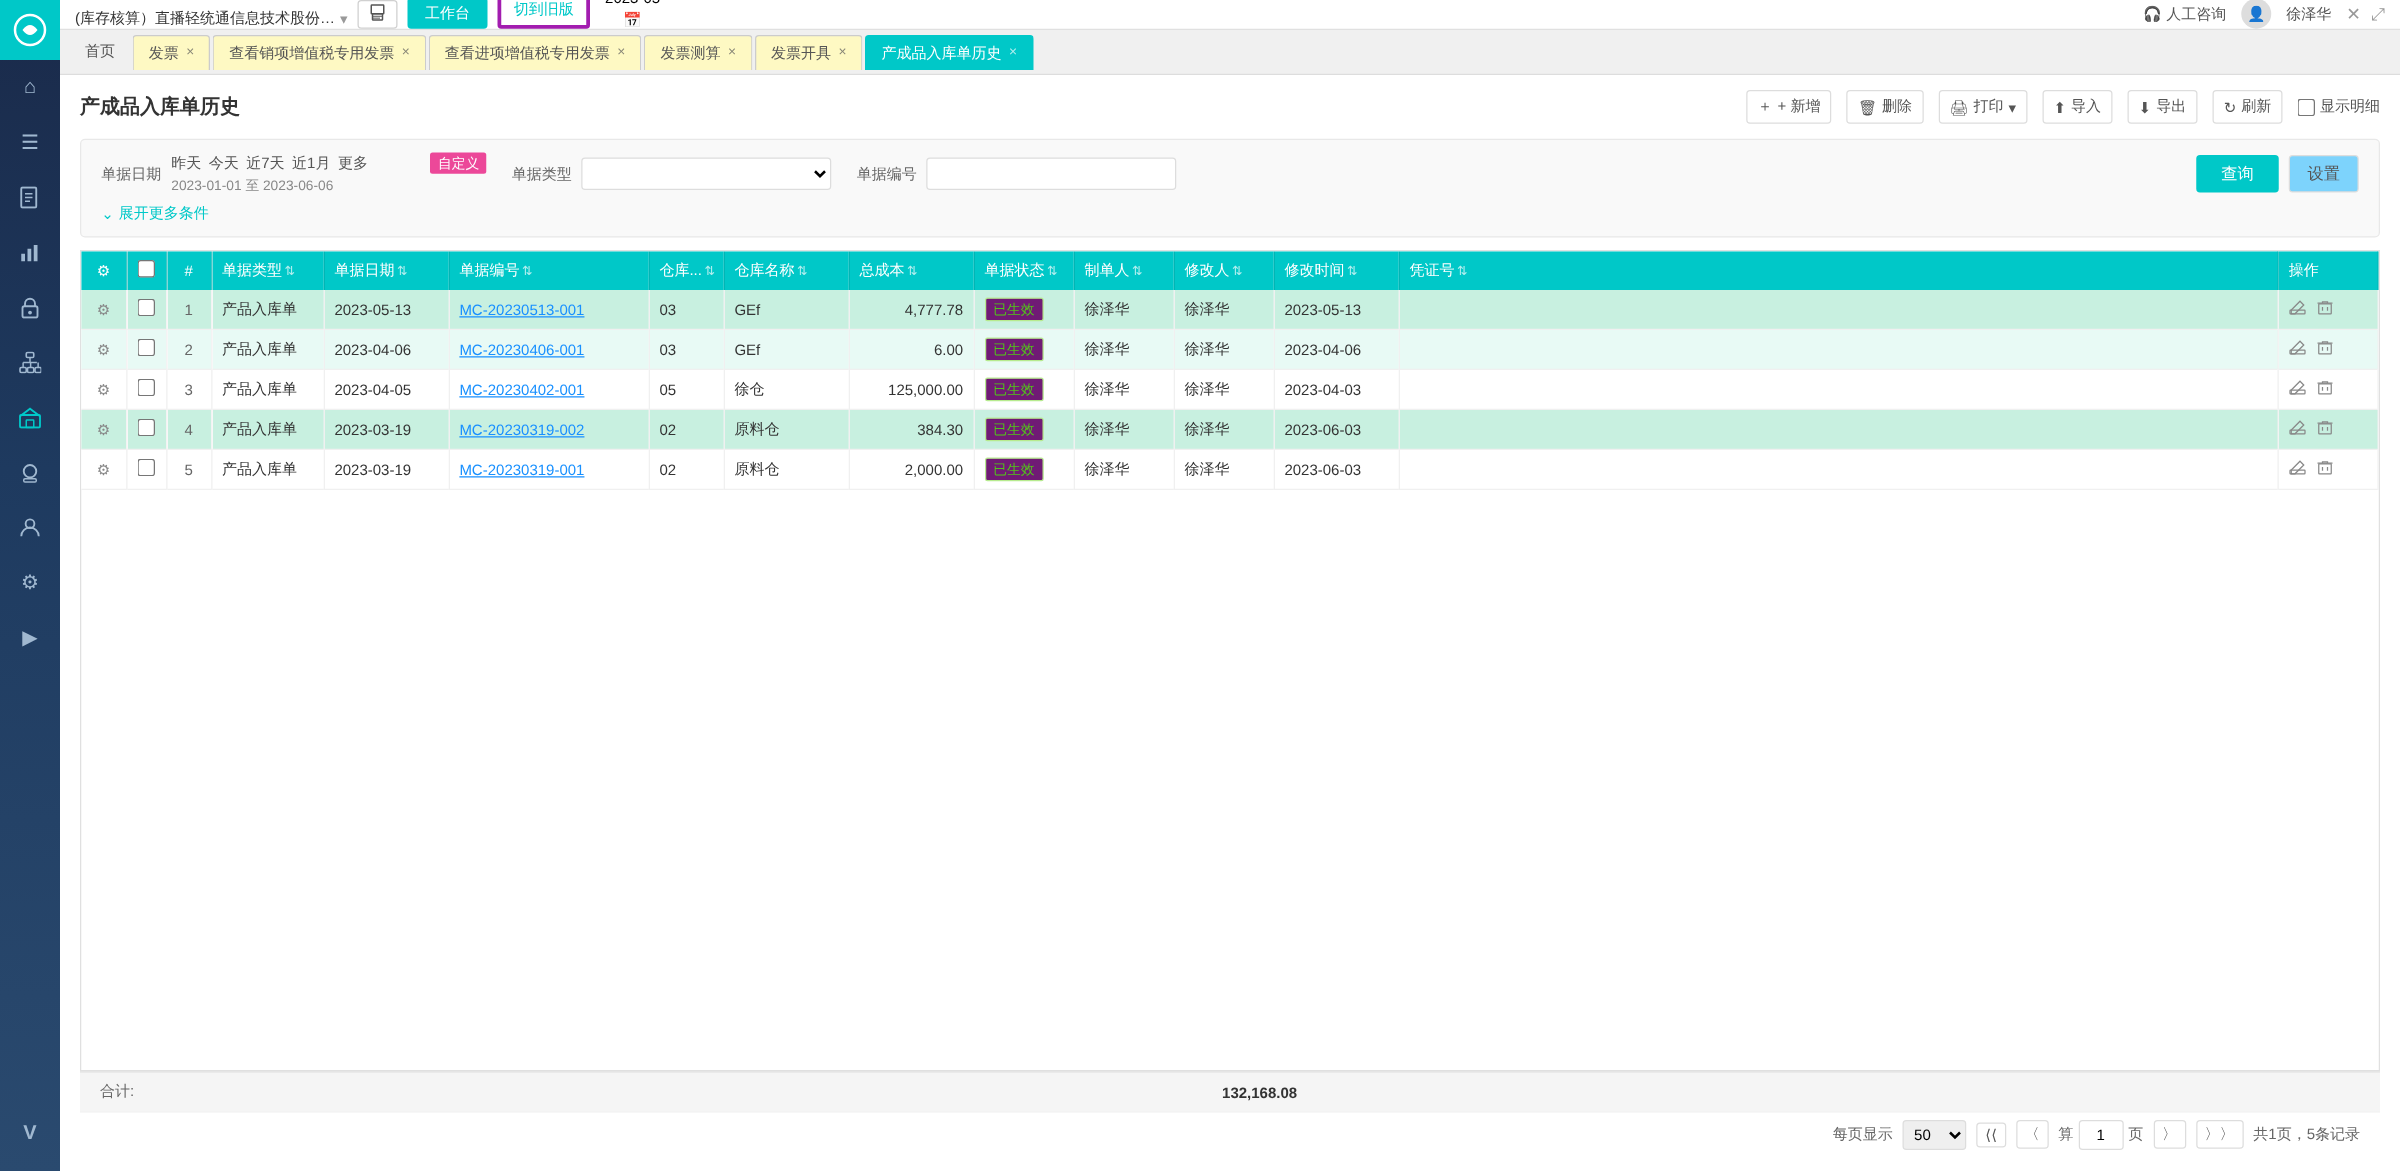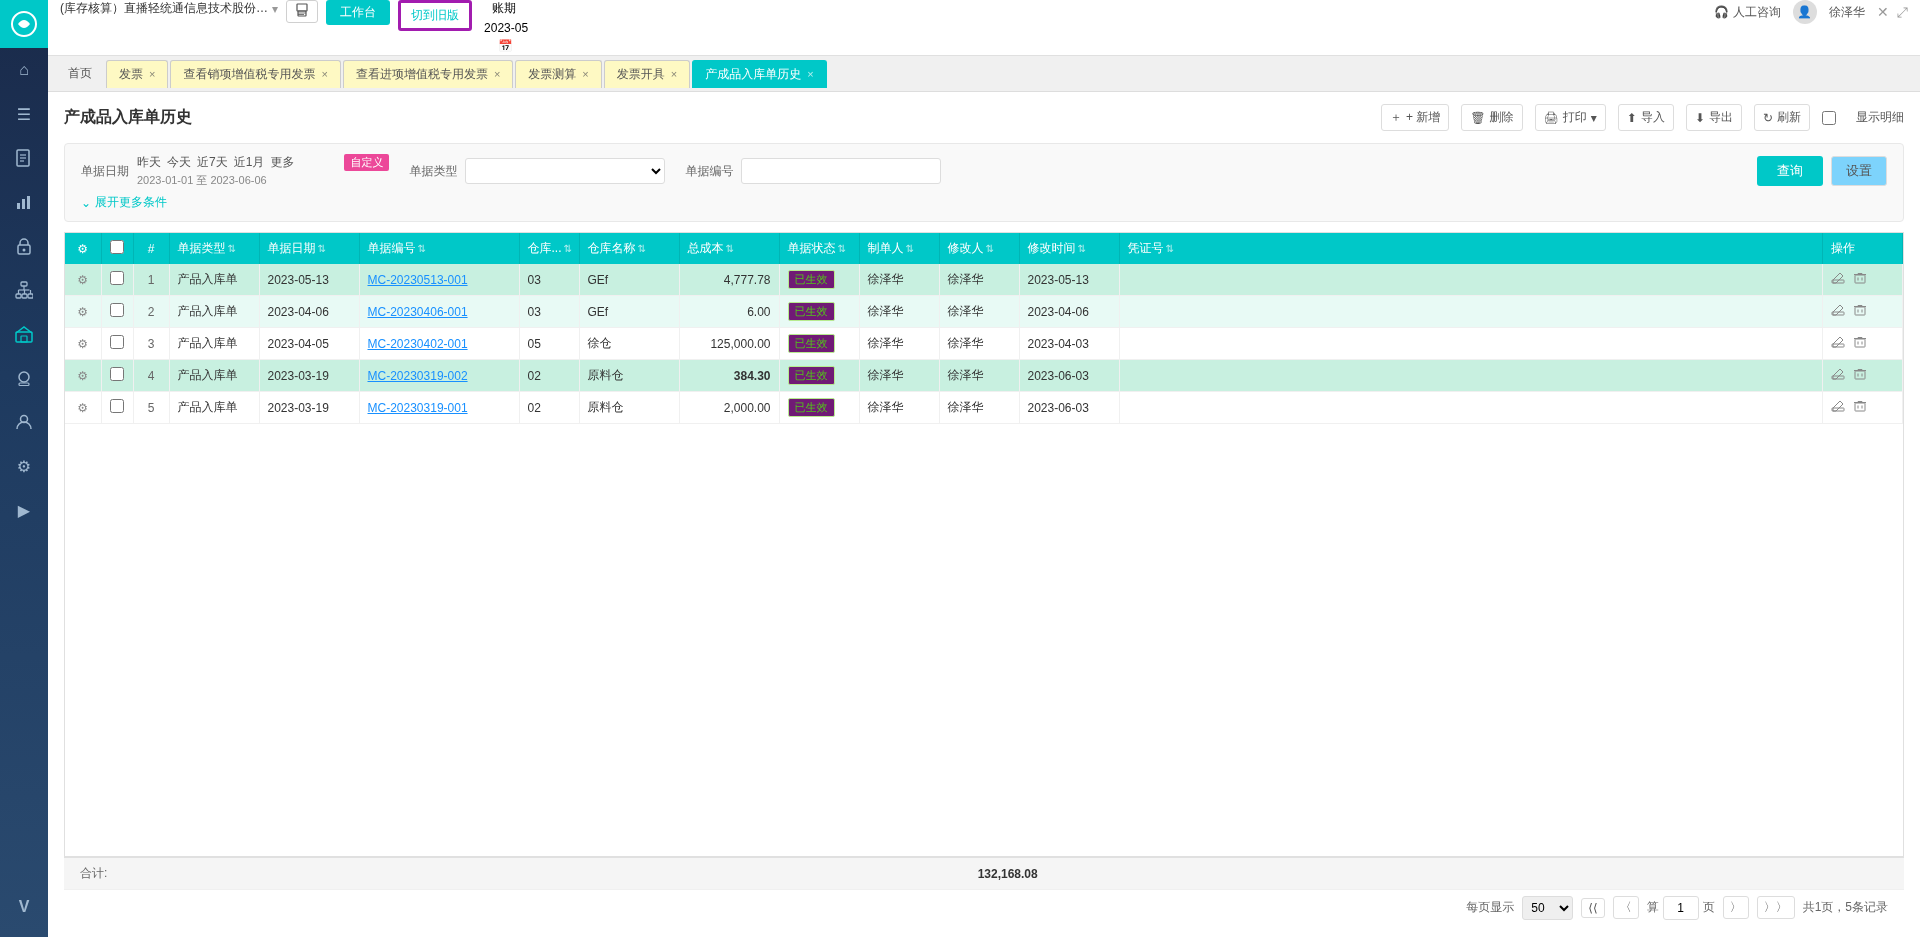--- a/index.html
+++ b/index.html
@@ -43,25 +43,25 @@
     .main {
       flex: 1;
       display: flex;
       flex-direction: column;
       height: 937px;
       overflow: hidden;
     }
 
     
     .topbar {
-      height: 56px;
+      height: 24px;
       background: #fff;
       border-bottom: 1px solid #e0e0e0;
       display: flex;
-      align-items: flex-start;
+      align-items: flex-end;
       padding: 0 12px;
       gap: 8px;
       flex-shrink: 0;
     }
     .topbar-company {
       color: #333;
       font-size: 12px;
       display: flex;
       align-items: center;
       gap: 4px;
@@ -194,21 +194,21 @@
       color: #555;
       font-size: 12px;
       padding: 4px 8px;
       border: 1px solid #ddd;
       border-radius: 3px;
       background: #fff;
     }
     .show-detail-cb {
       display: flex;
       align-items: center;
-      gap: 20px;
+      gap: 4px;
       font-size: 12px;
       color: #555;
     }
 
     
     .search-bar {
       background: #f9f9f9;
       border: 1px solid #e8e8e8;
       border-radius: 4px;
       padding: 10px 16px;
@@ -805,21 +805,21 @@
     </tr>
             <tr class="highlighted">
       <td style="text-align:center; color:#888; cursor:pointer;">⚙</td>
       <td style="text-align:center;"><input type="checkbox" style=""></td>
       <td style="text-align:center; color:#666;">4</td>
       <td>产品入库单</td>
       <td>2023-03-19</td>
       <td><span class="link-cell">MC-20230319-002</span></td>
       <td>02</td>
       <td>原料仓</td>
-      <td style="text-align:right;font-weight:bold;">384.30</td>
+      <td style="text-align:right;">384.30</td>
       <td><span class="status-badge status-effective">已生效</span></td>
       <td>徐泽华</td>
       <td>徐泽华</td>
       <td>2023-06-03</td>
       <td></td>
       <td>
         <div class="action-icons">
           <span class="action-icon" title="编辑">
             <svg width="14" height="14" viewBox="0 0 14 14" fill="none">
                       <rect x="1" y="9" width="12" height="3" rx="0.5" stroke="#888" stroke-width="1"></rect>

